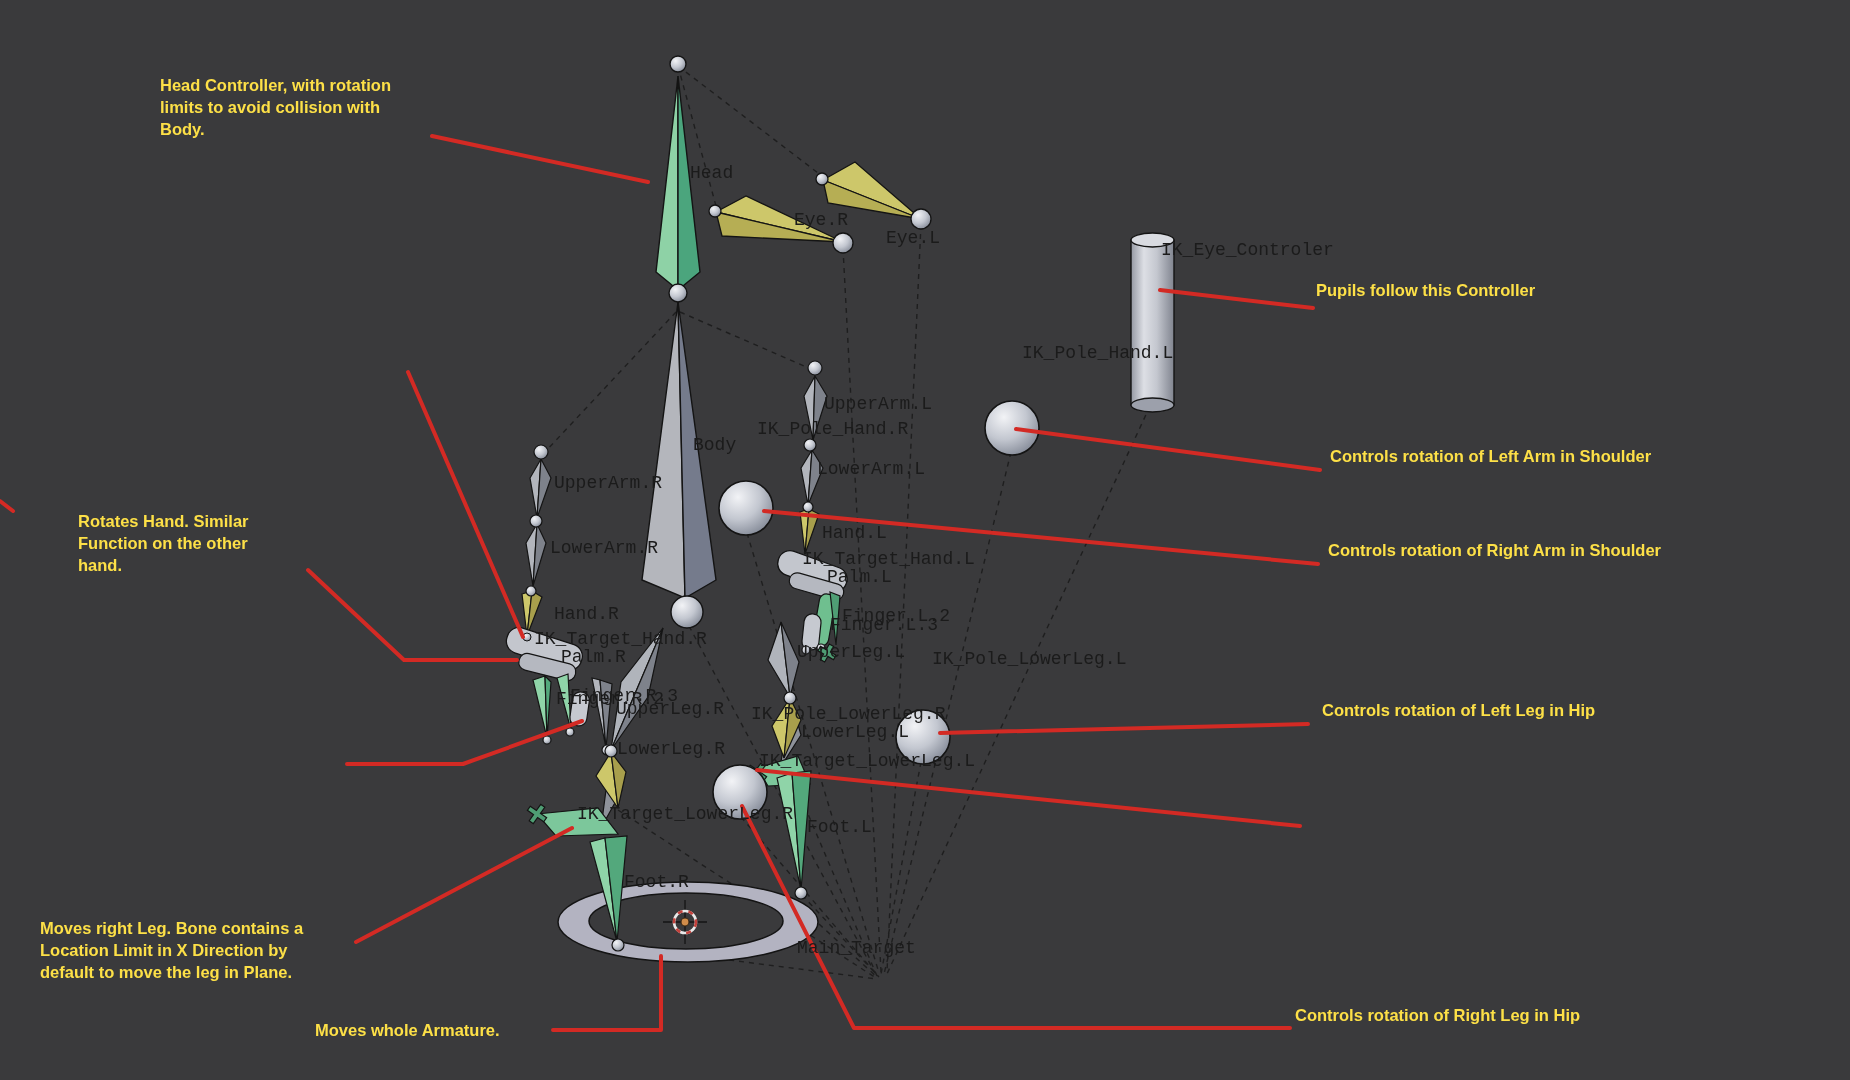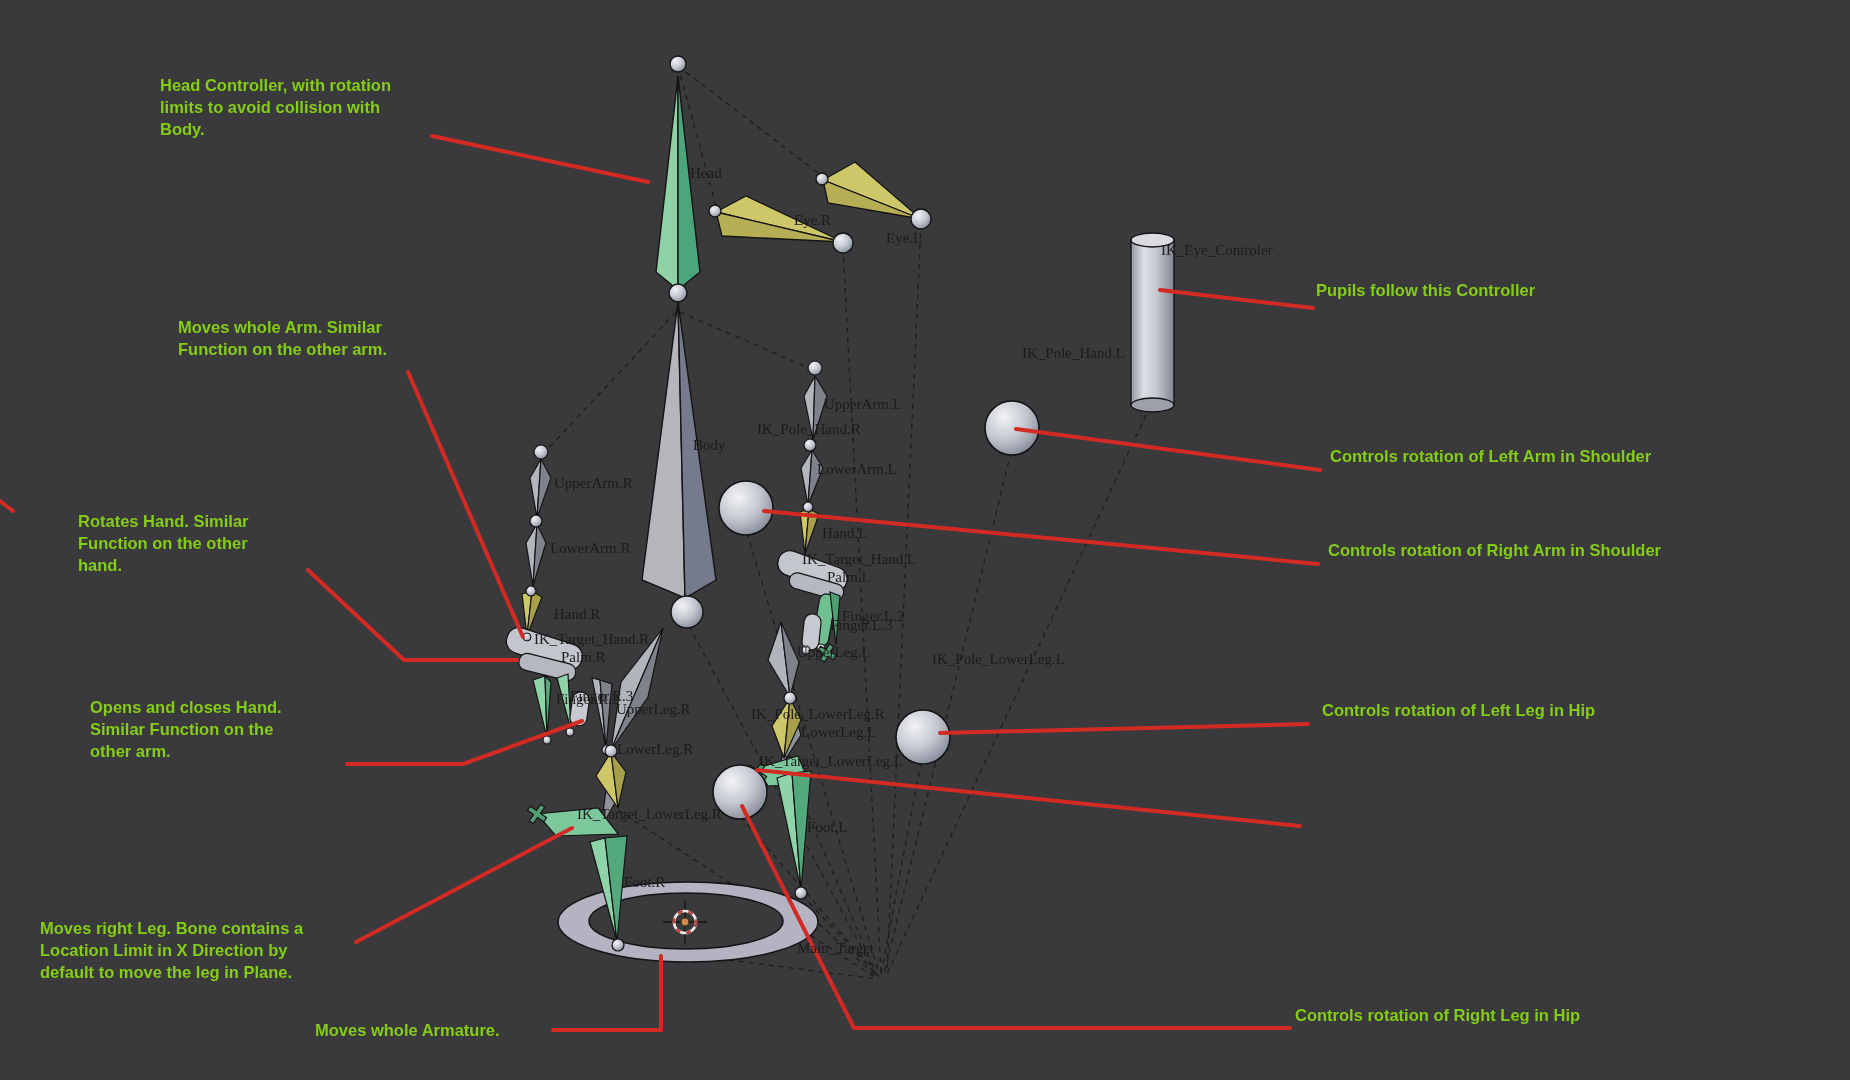--- a/index.html
+++ b/index.html
@@ -1,22 +1,22 @@
 <!DOCTYPE html>
 <html><head>
 <meta charset="utf-8">
 <style>
   html,body{margin:0;padding:0;background:#222;}
   #stage{position:relative;width:1850px;height:1080px;background:#3a3a3c;overflow:hidden;
          font-family:"Liberation Sans",sans-serif;}
   #armature-svg{position:absolute;left:0;top:0;}
-  .ann{position:absolute;color:#84cc16;font-weight:bold;font-size:16.5px;line-height:22px;
+  .ann{position:absolute;color:#fde047;font-weight:bold;font-size:16.5px;line-height:22px;
        white-space:pre-line;font-family:"Liberation Sans",sans-serif;}
-  .bl{position:absolute;color:#1b1b1b;font-size:15px;line-height:13px;white-space:nowrap;
-      font-family:Liberation Serif, serif;}
+  .bl{position:absolute;color:#1b1b1b;font-size:18px;line-height:13px;white-space:nowrap;
+      font-family:Liberation Mono, monospace;}
 </style>
 </head>
 <body>
 
 <div id="stage">
 
 <svg id="armature-svg" width="1850" height="1080" viewBox="0 0 1850 1080">
   <defs>
     <radialGradient id="sph" cx="35%" cy="30%" r="75%">
       <stop offset="0%" stop-color="#f2f3f6"></stop>
@@ -226,28 +226,23 @@
     <line x1="940" y1="733" x2="1308" y2="724"></line>
     <line x1="757" y1="770" x2="1300" y2="826"></line>
     <polyline points="742,806 854,1028 1290,1028"></polyline>
     <line x1="0" y1="501" x2="13" y2="511"></line>
   </g>
 </svg>
 
 <div class="ann" style="left:160px;top:74px;">Head Controller, with rotation
 limits to avoid collision with
 Body.</div>
-<div class="ann" style="left:178px;top:316px;">Moves whole Arm. Similar
-Function on the other arm.</div>
 <div class="ann" style="left:78px;top:510px;">Rotates Hand. Similar
 Function on the other
 hand.</div>
-<div class="ann" style="left:90px;top:696px;">Opens and closes Hand.
-Similar Function on the
-other arm.</div>
 <div class="ann" style="left:40px;top:917px;">Moves right Leg. Bone contains a
 Location Limit in X Direction by
 default to move the leg in Plane.</div>
 <div class="ann" style="left:315px;top:1019px;">Moves whole Armature.</div>
 <div class="ann" style="left:1316px;top:279px;">Pupils follow this Controller</div>
 <div class="ann" style="left:1330px;top:445px;">Controls rotation of Left Arm in Shoulder</div>
 <div class="ann" style="left:1328px;top:539px;">Controls rotation of Right Arm in Shoulder</div>
 <div class="ann" style="left:1322px;top:699px;">Controls rotation of Left Leg in Hip</div>
 <div class="ann" style="left:1295px;top:1004px;">Controls rotation of Right Leg in Hip</div>
 

